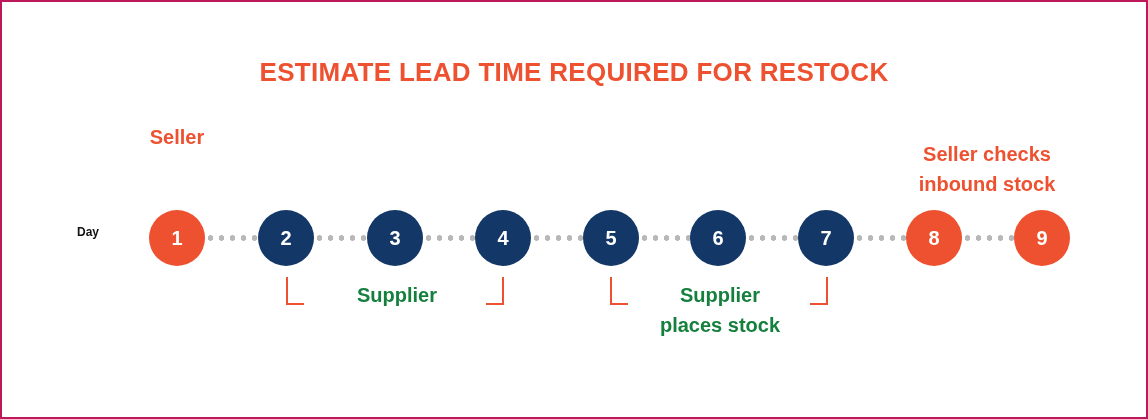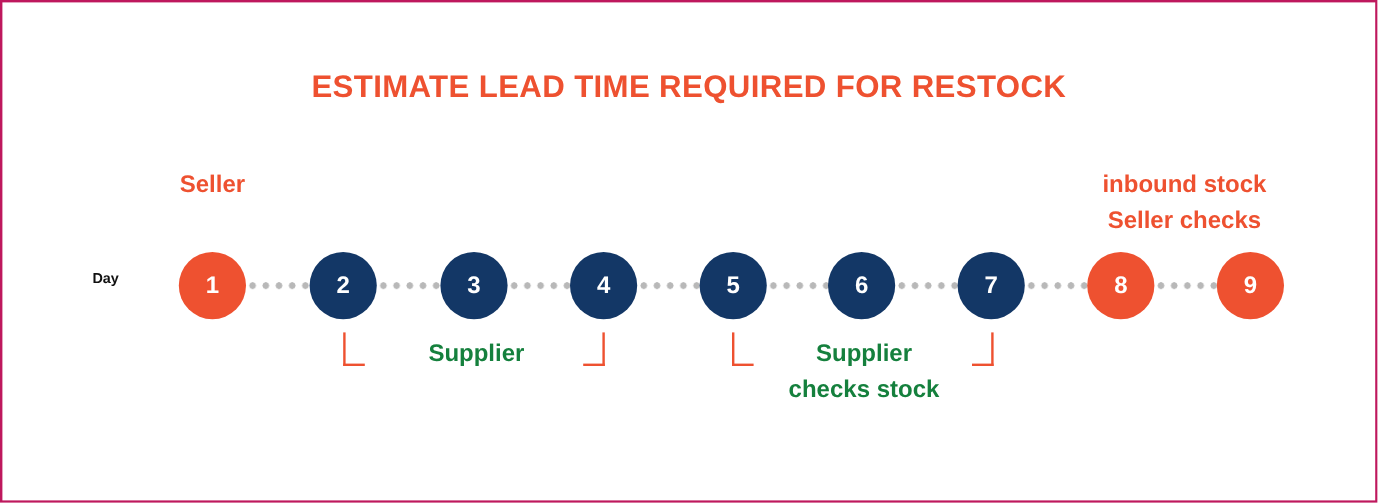--- a/index.html
+++ b/index.html
@@ -15,26 +15,26 @@
   .br{position:absolute;top:275px;width:16px;height:26px;border-bottom:2px solid #ee5130;}
   .br.l{border-left:2px solid #ee5130;}
   .br.r{border-right:2px solid #ee5130;}
 </style>
 </head>
 <body>
 
 <div id="root">
   <div class="title">ESTIMATE LEAD TIME REQUIRED FOR RESTOCK</div>
 
-  <div class="label-orange" style="left:115px;top:137px;width:120px;">
+  <div class="label-orange" style="left:115px;top:120px;width:120px;">
     <div>Seller</div>
   </div>
   <div class="label-orange" style="left:885px;top:137px;width:200px;">
+    <div>Seller checks</div>
     <div>inbound stock</div>
-    <div>Seller checks</div>
   </div>
 
   <div class="day">Day</div>
 
   <div class="dots" style="left:203px;width:56px;"></div>
   <div class="dots" style="left:312px;width:56px;"></div>
   <div class="dots" style="left:421px;width:56px;"></div>
   <div class="dots" style="left:529px;width:56px;"></div>
   <div class="dots" style="left:637px;width:56px;"></div>
   <div class="dots" style="left:744px;width:56px;"></div>
@@ -54,15 +54,15 @@
   <div class="br l" style="left:284px;"></div>
   <div class="br r" style="left:484px;"></div>
   <div class="br l" style="left:608px;"></div>
   <div class="br r" style="left:808px;"></div>
 
   <div class="label-dark" style="left:295px;top:278px;width:200px;">
     <div>Supplier</div>
   </div>
   <div class="label-dark" style="left:618px;top:278px;width:200px;">
     <div>Supplier</div>
-    <div>checks stock</div>
+    <div>places stock</div>
   </div>
 </div>
 
 </body></html>

